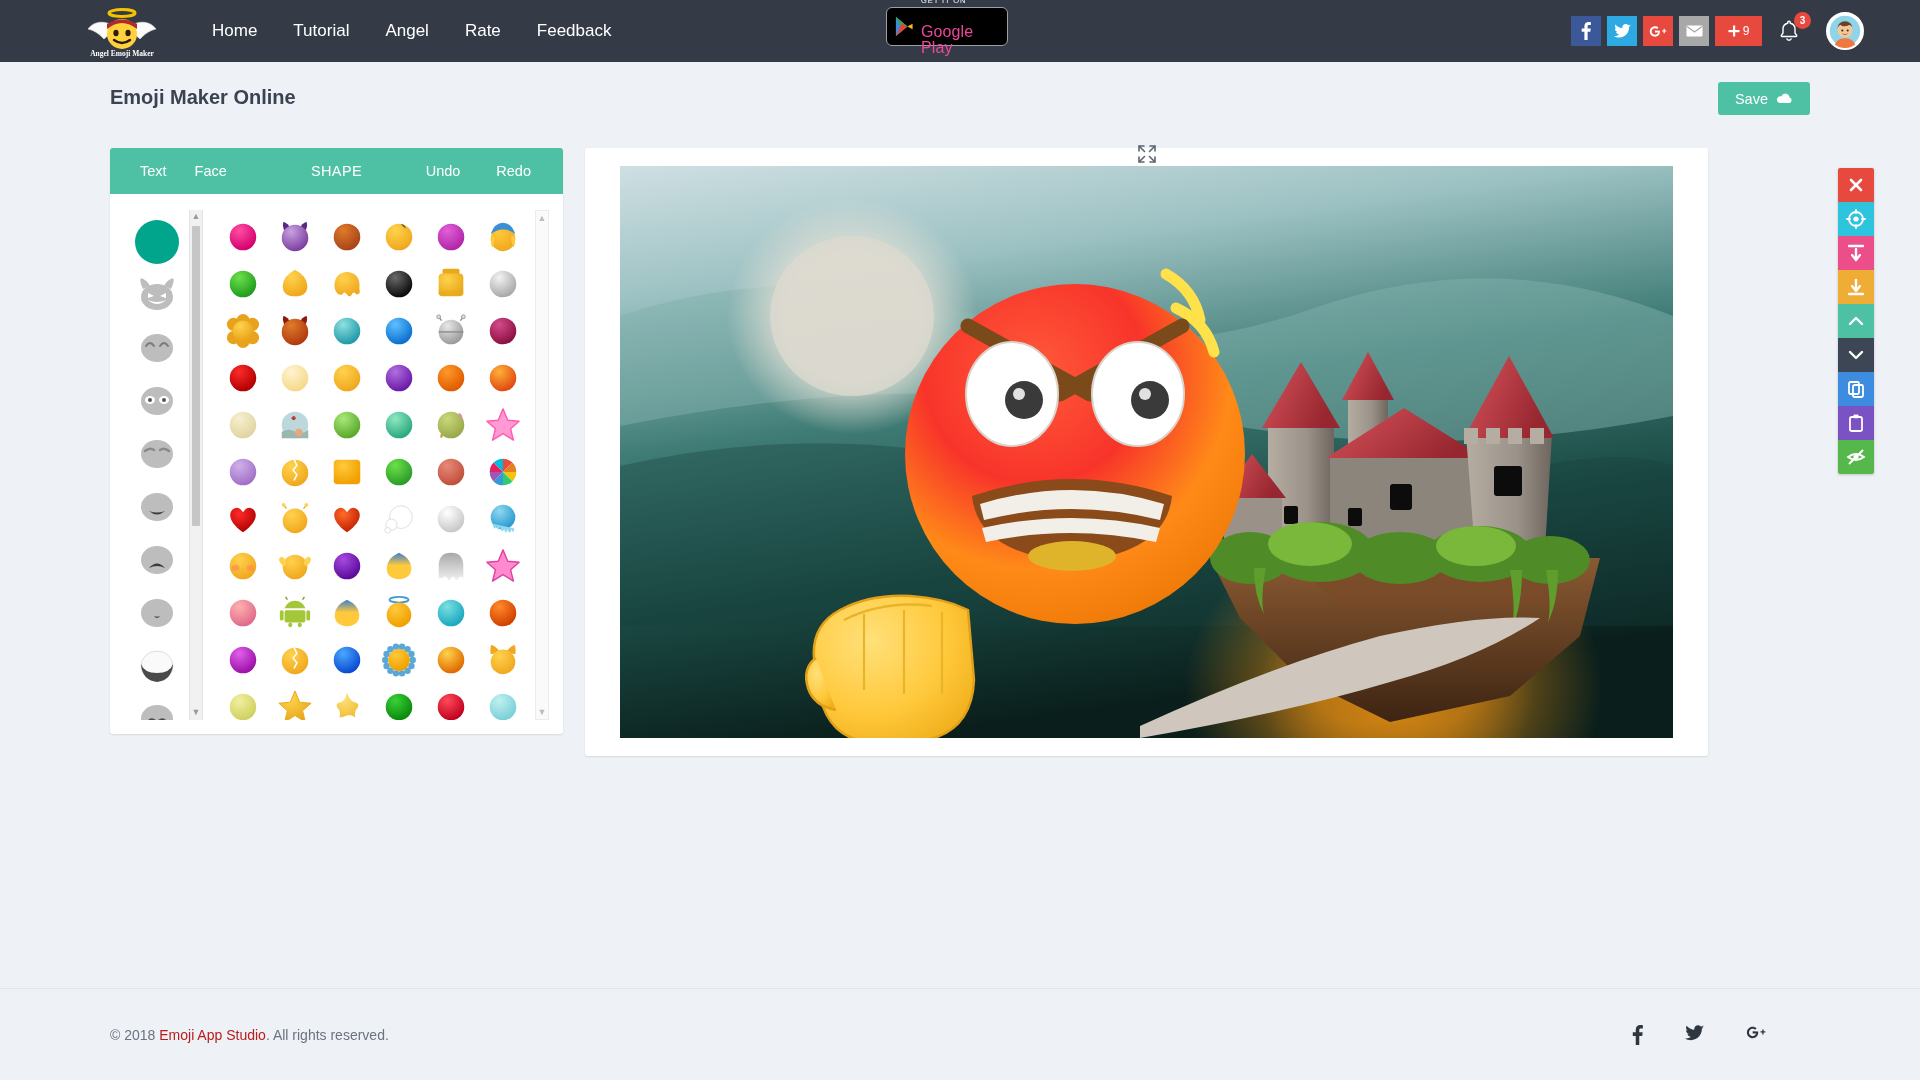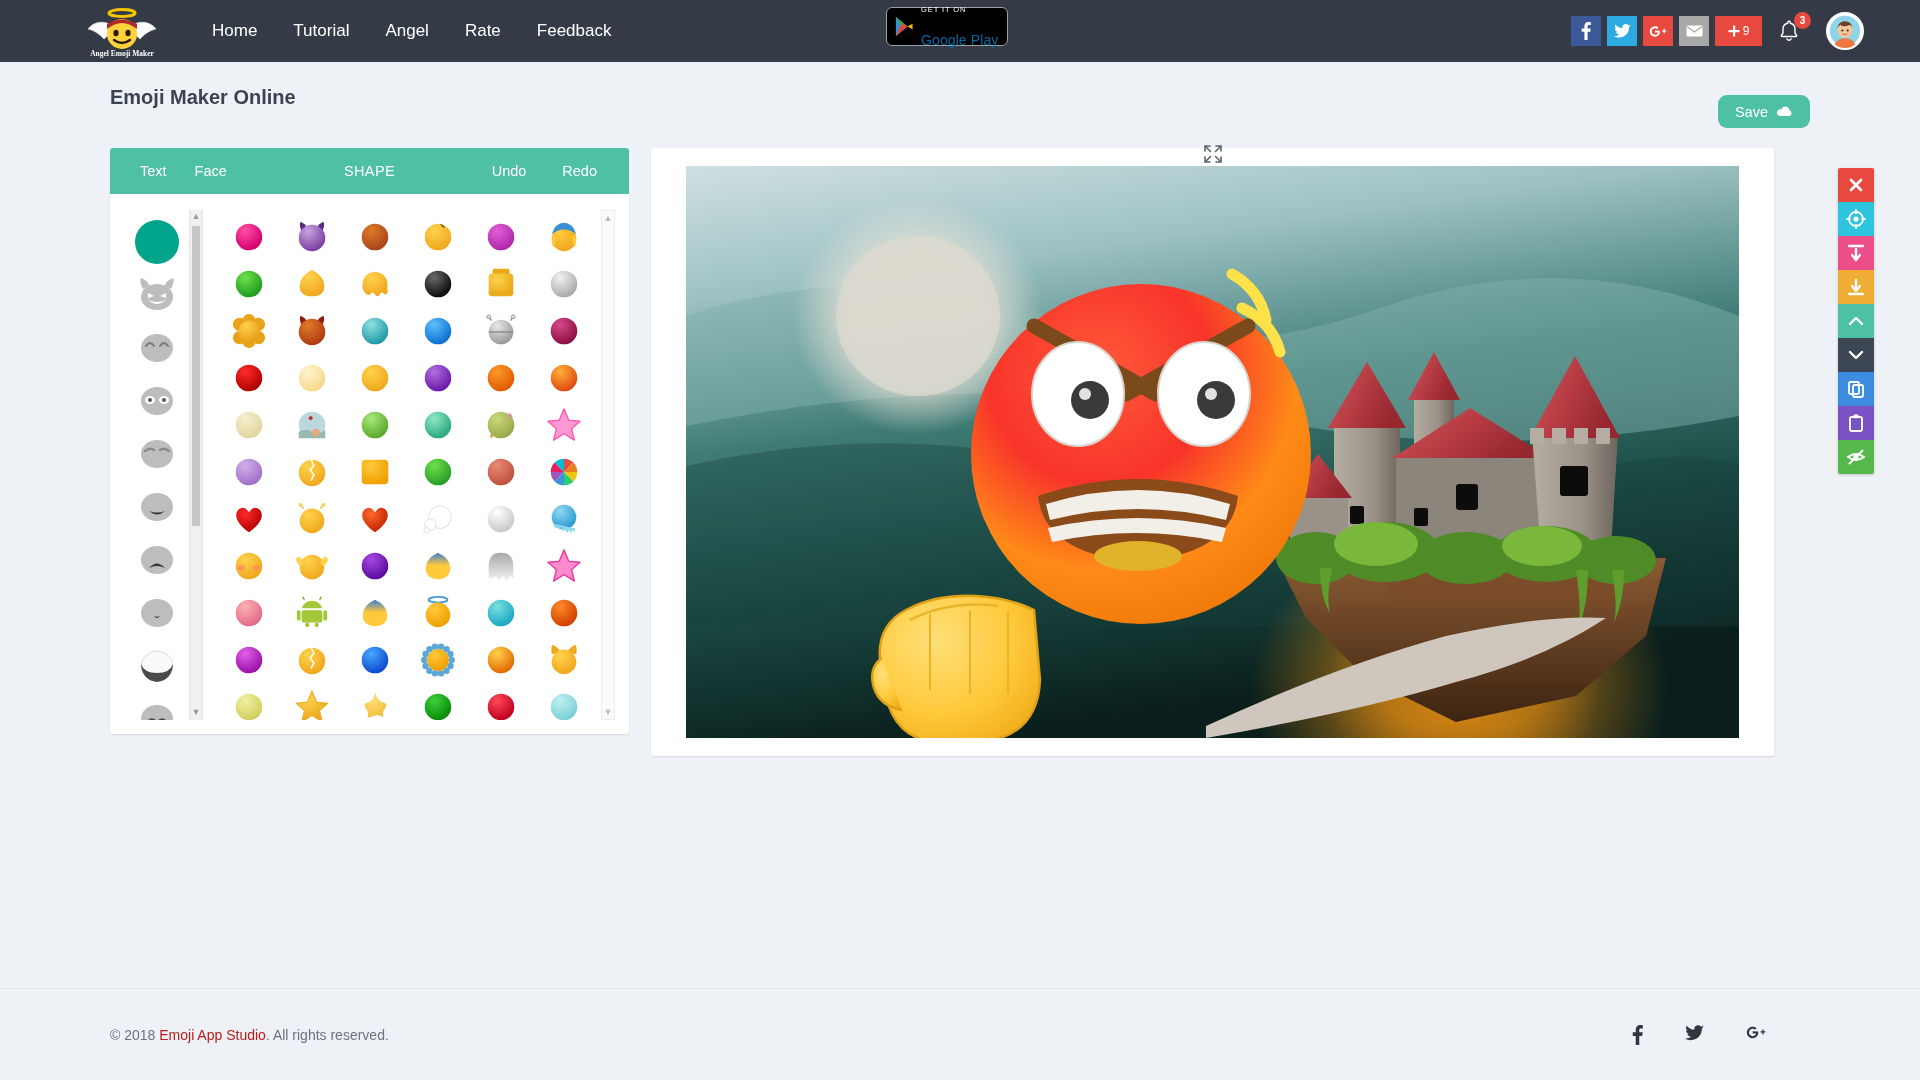--- a/index.html
+++ b/index.html
@@ -46,21 +46,21 @@
     border-radius: 6px;
     display: flex;
     align-items: center;
     padding: 0 8px;
     gap: 7px;
     cursor: pointer;
   }
   .gplay-tri { width: 19px; height: 21px; flex: none; }
   .gplay-txt { display: flex; flex-direction: column; line-height: 1; }
   .gplay-sm { color: #fff; font-size: 7.5px; letter-spacing: .9px; }
-  .gplay-lg { color: #0369a1; font-size: 14px; letter-spacing: .1px; margin-top: 20px; }
+  .gplay-lg { color: #ec4899; font-size: 16px; letter-spacing: .1px; margin-top: 20px; }
 
   .nav-right {
     position: absolute;
     right: 56px; top: 0;
     height: 62px;
     display: flex;
     align-items: center;
     gap: 6px;
   }
   .sq {
@@ -99,44 +99,44 @@
   
   .page-head {
     padding: 24px 66px 0 110px;
     height: 86px;
     position: relative;
   }
   .page-title { font-size: 20px; color: #3b4251; font-weight: bold; }
   .page-sub { font-size: 13.5px; color: #98a0ae; margin-top: 8px; }
   .save-btn {
     position: absolute;
-    right: 110px; top: 33px;
+    right: 110px; top: 20px;
     background: #4ec1a5;
     color: #fff;
     border: none;
-    border-radius: 9px;
+    border-radius: 3px;
     height: 33px;
     padding: 0 17px;
     font-size: 14.5px;
     display: flex; align-items: center; gap: 8px;
     cursor: pointer;
     font-family: "Liberation Sans", sans-serif;
   }
 
   
   .main {
     display: flex;
     padding: 0 56px 0 110px;
     gap: 22px;
     align-items: flex-start;
   }
 
   
   .editor {
-    width: 519px;
+    width: 453px;
     background: #fff;
     border-radius: 3px;
     box-shadow: 0 1px 2px rgba(0,0,0,.10);
     flex: none;
   }
   .tabbar {
     height: 46px;
     background: #4ec1a5;
     border-radius: 3px 3px 0 0;
     display: flex;

